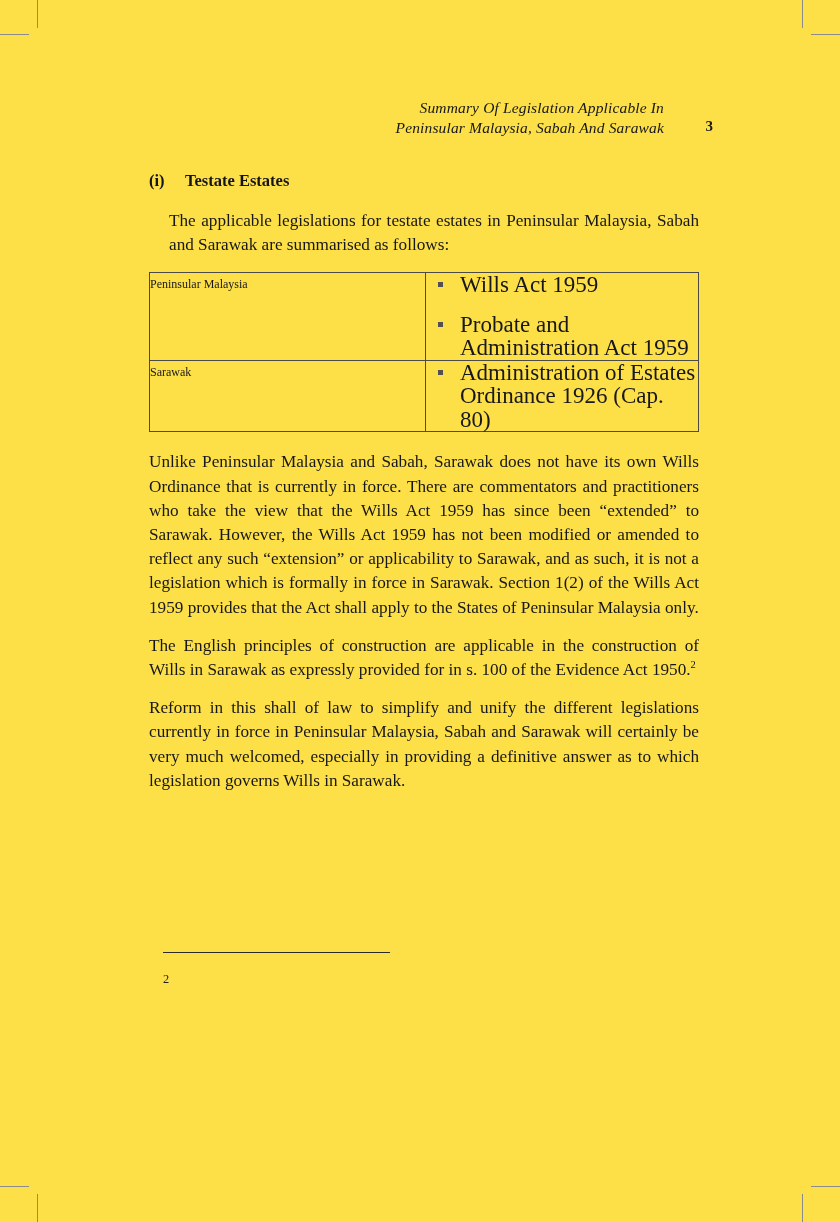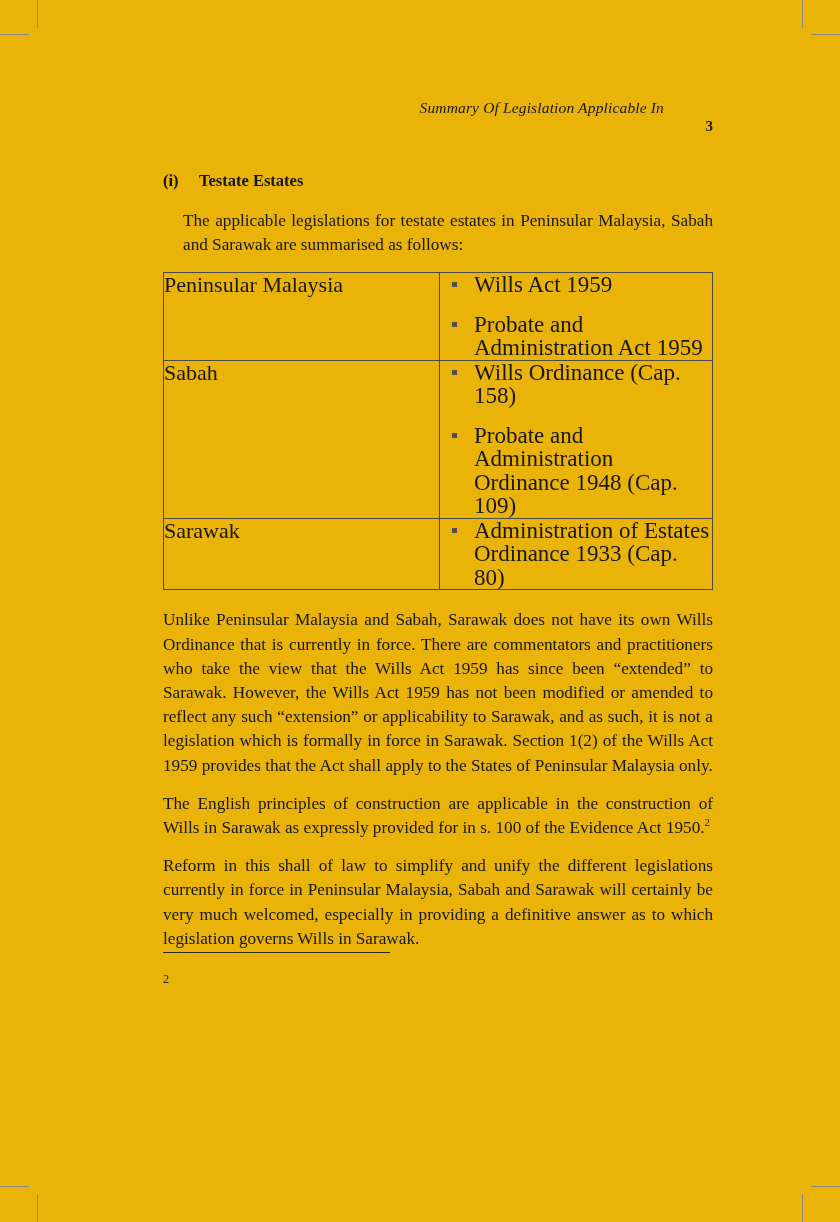--- a/index.html
+++ b/index.html
@@ -4,21 +4,21 @@
 <style>
   html, body {
     margin: 0;
     padding: 0;
     background: #ffffff;
   }
   .page {
     position: relative;
     width: 840px;
     height: 1222px;
-    background: #eab308;
+    background: #fde047;
     overflow: hidden;
     font-family: "Liberation Serif", "DejaVu Serif", serif;
     color: #1a1a1a;
   }
 
   
   .crop {
     position: absolute;
     background: #8a8a8a;
   }
@@ -58,21 +58,21 @@
     text-align: right;
     font-weight: bold;
     font-size: 15px;
     font-style: normal;
     color: #17171c;
   }
 
   
   .content {
     position: absolute;
-    left: 163px;
+    left: 149px;
     top: 170px;
     width: 550px;
   }
 
   .heading {
     font-weight: bold;
     font-size: 16.5px;
     line-height: 22px;
     margin: 0 0 17px 0;
     color: #14141a;
@@ -108,21 +108,21 @@
     table-layout: fixed;
   }
   table.legis td {
     border: 1px solid #4a4a4a;
     vertical-align: top;
     padding: 0;
   }
   td.region {
     width: 275px;
     padding: 9px 0 9px 9px;
-    font-size: 22px;
+    font-size: 12px;
     line-height: 23px;
     color: #17171c;
   }
   td.acts {
     padding: 9px 8px 10px 0;
   }
   ul.acts-list {
     list-style: none;
     margin: 0;
     padding: 0;
@@ -185,20 +185,21 @@
   <div class="crop v crop-tr-v"></div>
   <div class="crop h crop-tr-h"></div>
   <div class="crop v crop-bl-v"></div>
   <div class="crop h crop-bl-h"></div>
   <div class="crop v crop-br-v"></div>
   <div class="crop h crop-br-h"></div>
 
   <div class="header">
     <div class="header-lines">
       <div>Summary Of Legislation Applicable In</div>
+      <div>Peninsular Malaysia, Sabah And Sarawak</div>
     </div>
     <div class="header-page">3</div>
   </div>
 
   <div class="content">
 
     <div class="heading">
       <span class="num">(i)</span><span>Testate Estates</span>
     </div>
 
@@ -209,33 +210,24 @@
         <tr>
           <td class="region">Peninsular Malaysia</td>
           <td class="acts">
             <ul class="acts-list">
               <li><span class="sq"></span><span>Wills Act 1959</span></li>
               <li><span class="sq"></span><span>Probate and Administration Act 1959</span></li>
             </ul>
           </td>
         </tr>
         <tr>
-          <td class="region">Sabah</td>
-          <td class="acts">
-            <ul class="acts-list">
-              <li><span class="sq"></span><span>Wills Ordinance (Cap. 158)</span></li>
-              <li><span class="sq"></span><span>Probate and Administration Ordinance 1948 (Cap. 109)</span></li>
-            </ul>
-          </td>
-        </tr>
-        <tr>
           <td class="region">Sarawak</td>
           <td class="acts">
             <ul class="acts-list">
-              <li><span class="sq"></span><span>Administration of Estates Ordinance 1933 (Cap. 80)</span></li>
+              <li><span class="sq"></span><span>Administration of Estates Ordinance 1926 (Cap. 80)</span></li>
             </ul>
           </td>
         </tr>
       </tbody>
     </table>
 
     <p class="body">Unlike Peninsular Malaysia and Sabah, Sarawak does not have its own Wills Ordinance that is currently in force. There are commentators and practitioners who take the view that the Wills Act 1959 has since been “extended” to Sarawak. However, the Wills Act 1959 has not been modified or amended to reflect any such “extension” or applicability to Sarawak, and as such, it is not a legislation which is formally in force in Sarawak. Section 1(2) of the Wills Act 1959 provides that the Act shall apply to the States of Peninsular Malaysia only.</p>
 
     <p class="body"><span>The English principles of construction are applicable in the construction of Wills in Sarawak as expressly provided for in s. 100 of the Evidence Act 1950.</span><sup class="fn">2</sup></p>
 

